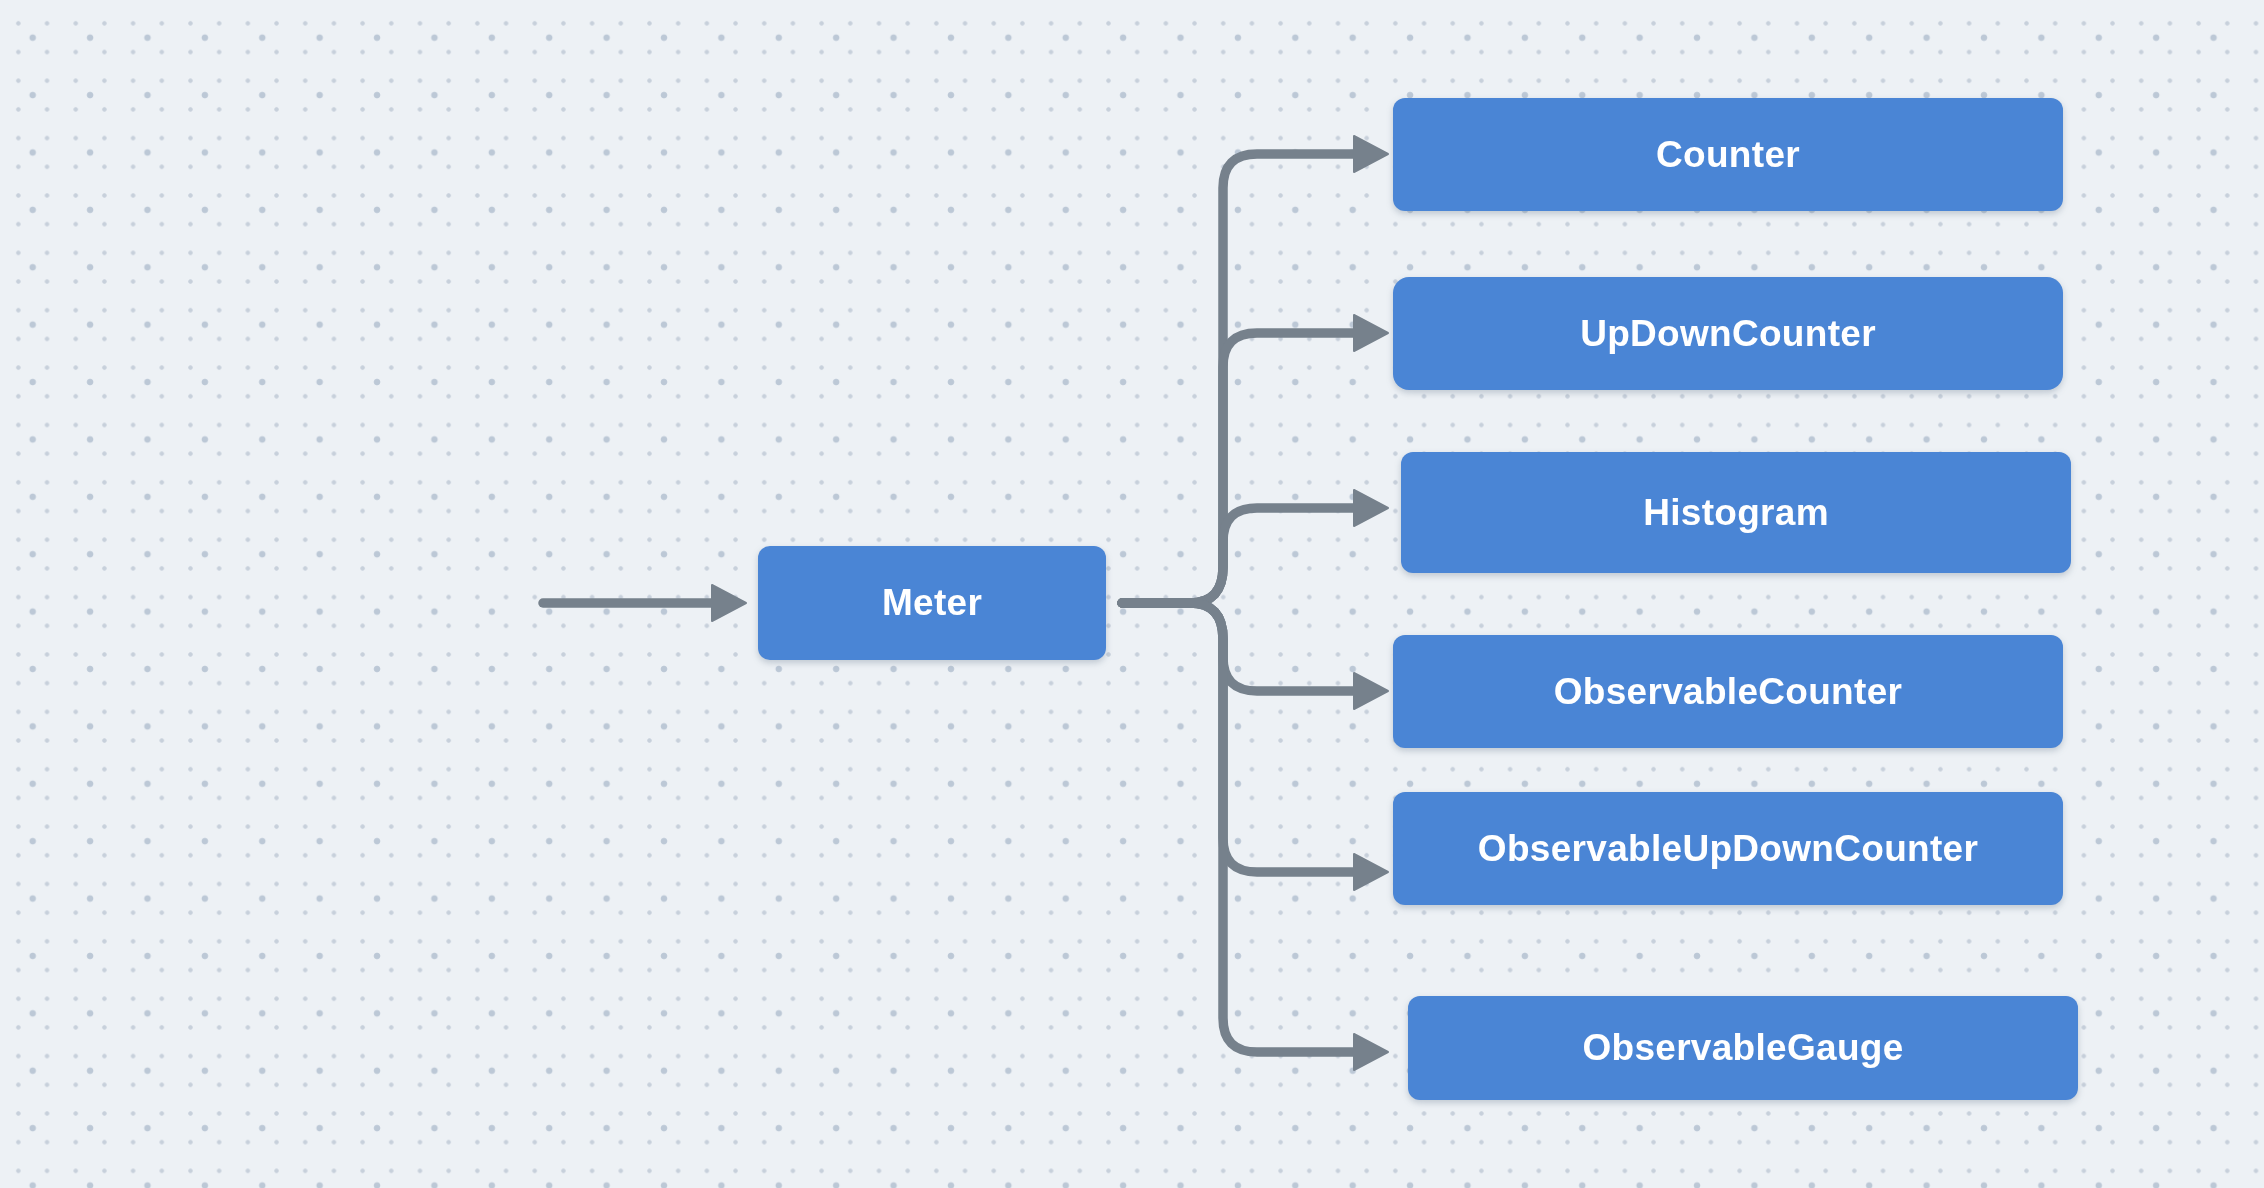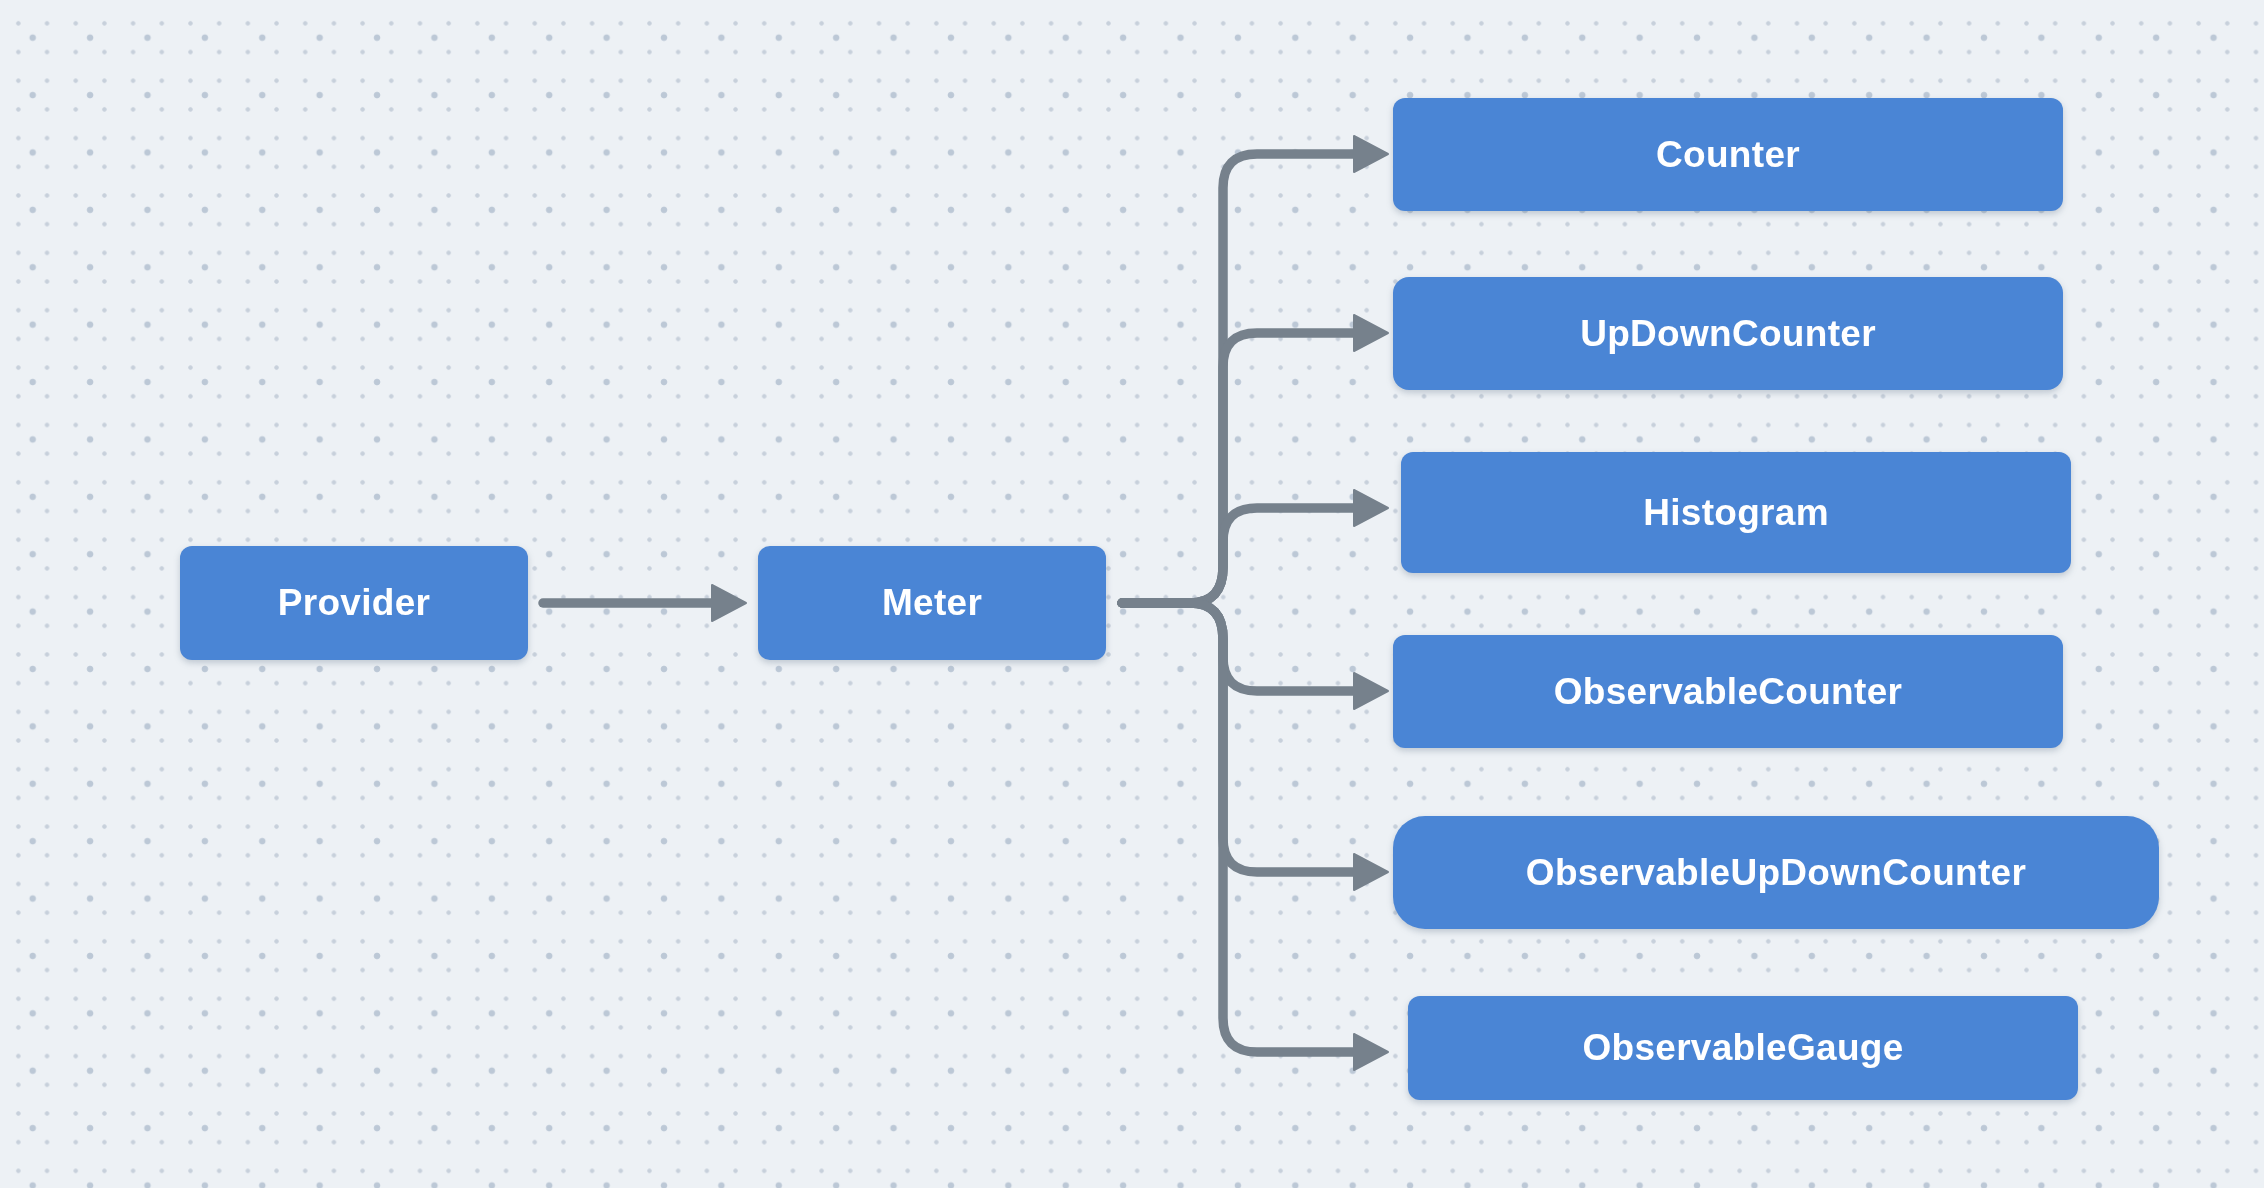--- a/index.html
+++ b/index.html
@@ -88,23 +88,20 @@
     <path d="M 1122 603 H 1190 Q 1223 603 1223 639 V 657 Q 1223 691 1257 691 H 1356"></path>
     <polygon points="1354,673 1354,709 1388,691"></polygon>
 
     <path d="M 1122 603 H 1190 Q 1223 603 1223 639 V 838 Q 1223 872 1257 872 H 1356"></path>
     <polygon points="1354,854 1354,890 1388,872"></polygon>
 
     <path d="M 1122 603 H 1190 Q 1223 603 1223 639 V 1018 Q 1223 1052 1257 1052 H 1356"></path>
     <polygon points="1354,1034 1354,1070 1388,1052"></polygon>
   </svg>
 
-  <div class="node" style="left:180px; top:546px; width:348px; height:114px;">
-    <span class="label">Provider</span>
-  </div>
 
   <div class="node" style="left:758px; top:546px; width:348px; height:114px;">
     <span class="label">Meter</span>
   </div>
 
   <div class="node" style="left:1393px; top:98px; width:670px; height:113px;">
     <span class="label">Counter</span>
   </div>
 
   <div class="node" style="left:1393px; top:277px; width:670px; height:113px;border-radius:16px;">
@@ -112,21 +109,21 @@
   </div>
 
   <div class="node" style="left:1393px; top:452px; width:670px; height:121px;margin-left:8px;">
     <span class="label">Histogram</span>
   </div>
 
   <div class="node" style="left:1393px; top:635px; width:670px; height:113px;">
     <span class="label">ObservableCounter</span>
   </div>
 
-  <div class="node" style="left:1393px; top:816px; width:766px; height:113px;border-radius:32px;">
+  <div class="node" style="left:1393px; top:792px; width:670px; height:113px;">
     <span class="label">ObservableUpDownCounter</span>
   </div>
 
   <div class="node" style="left:1408px; top:996px; width:670px; height:104px;">
     <span class="label">ObservableGauge</span>
   </div>
 
 </div>
 
 </body></html>

